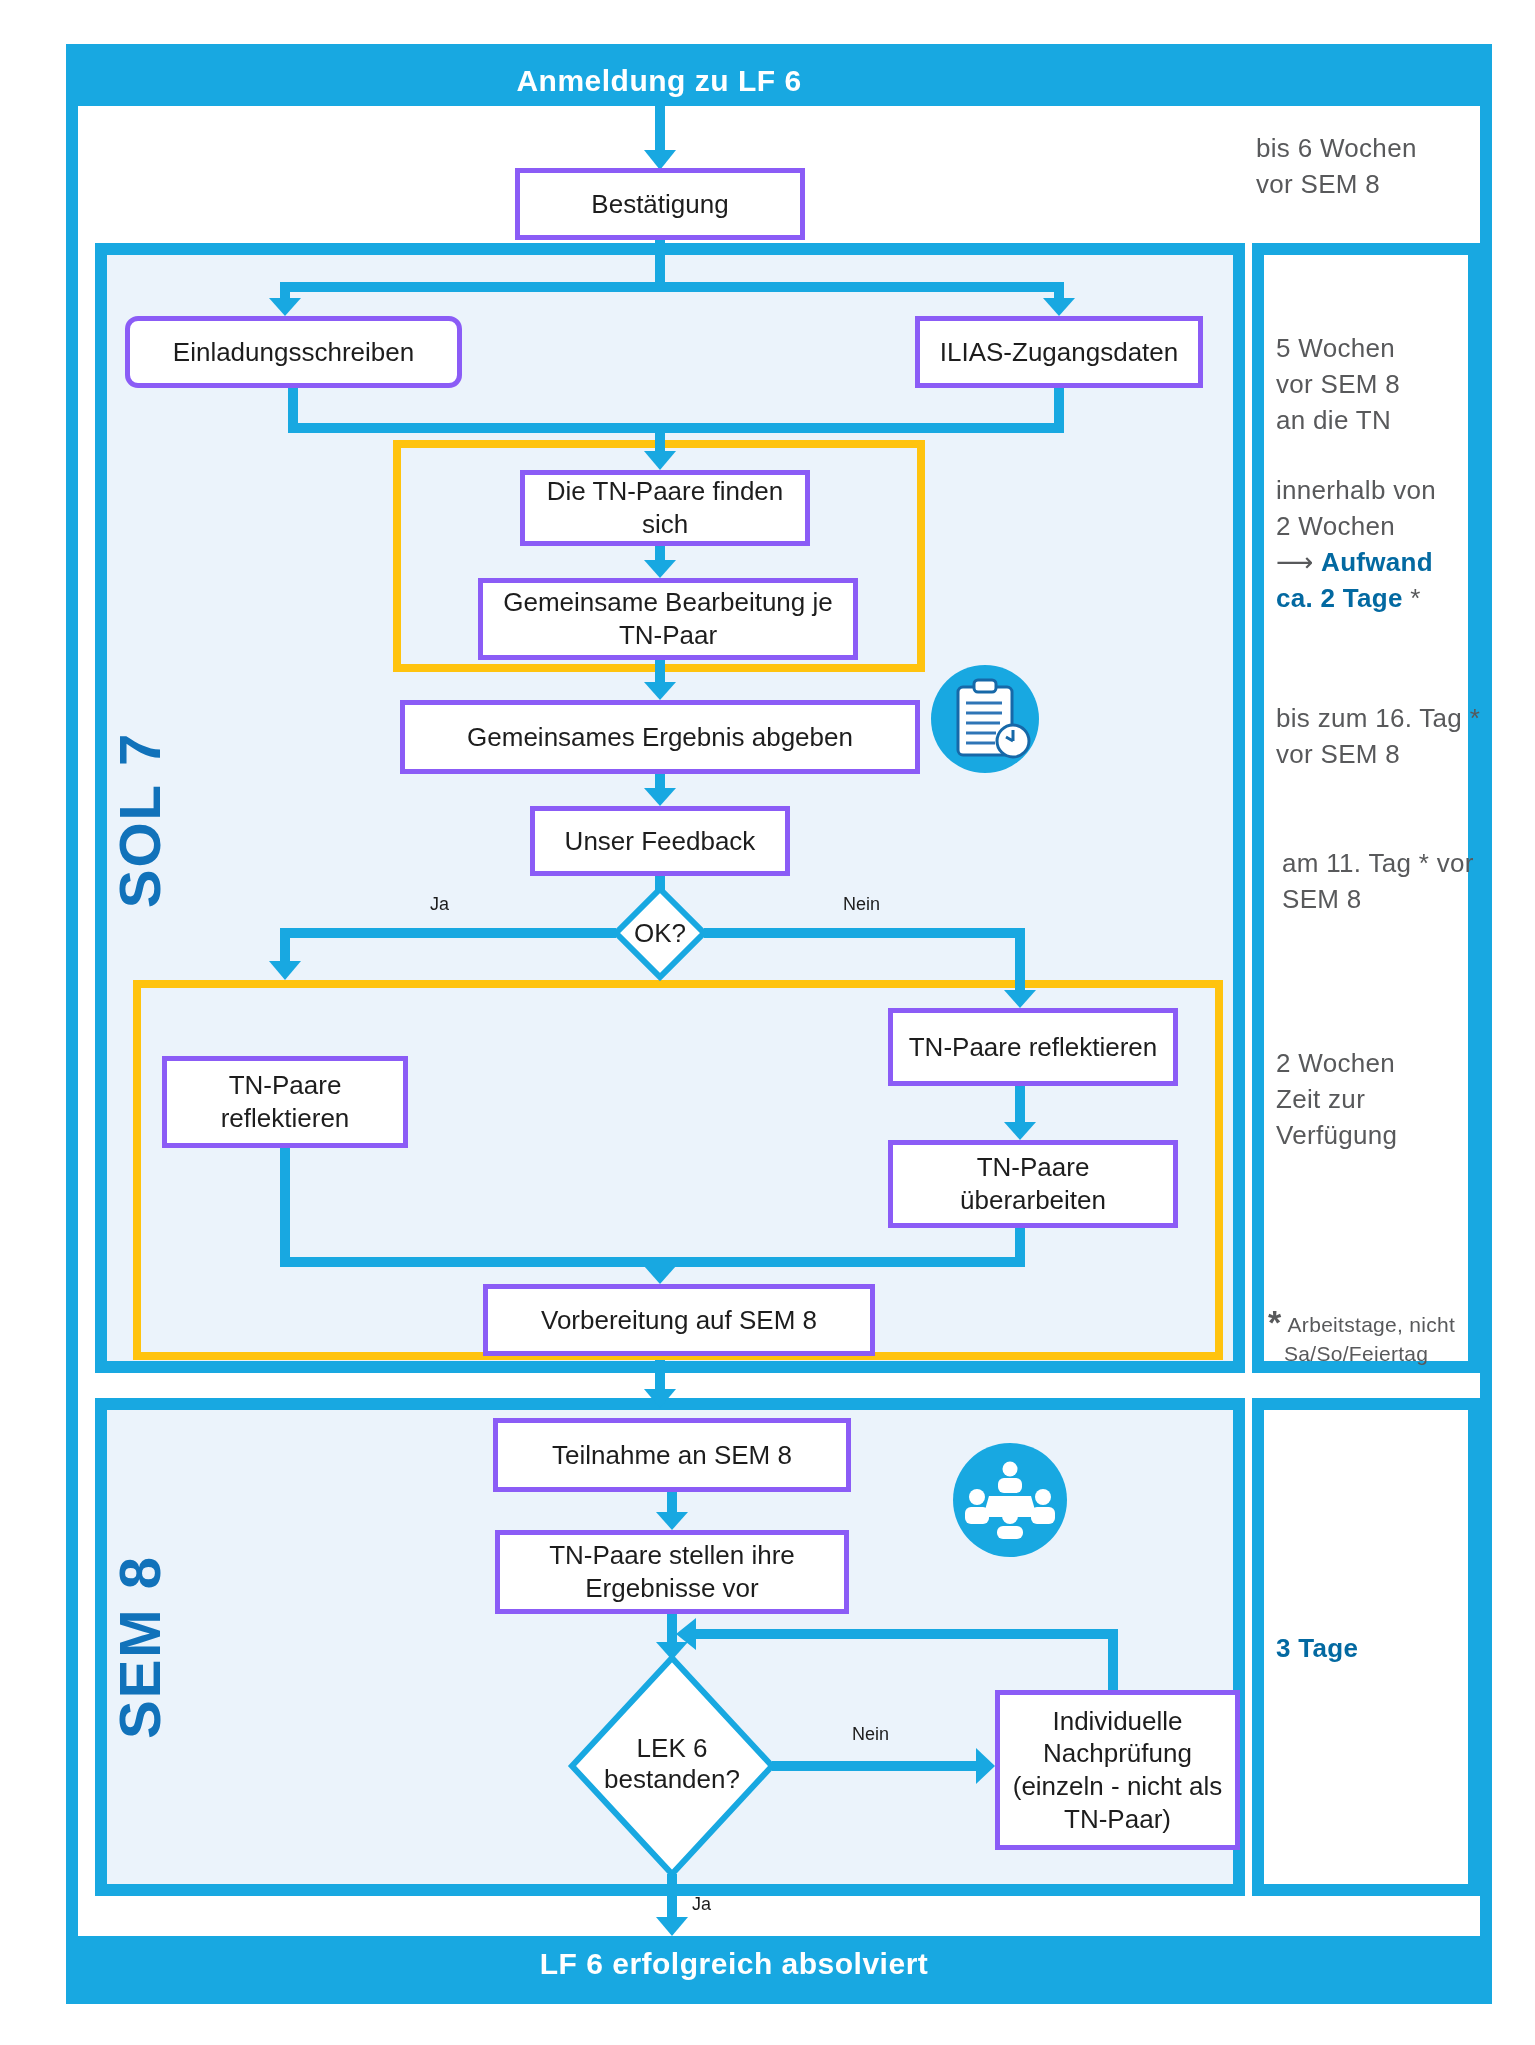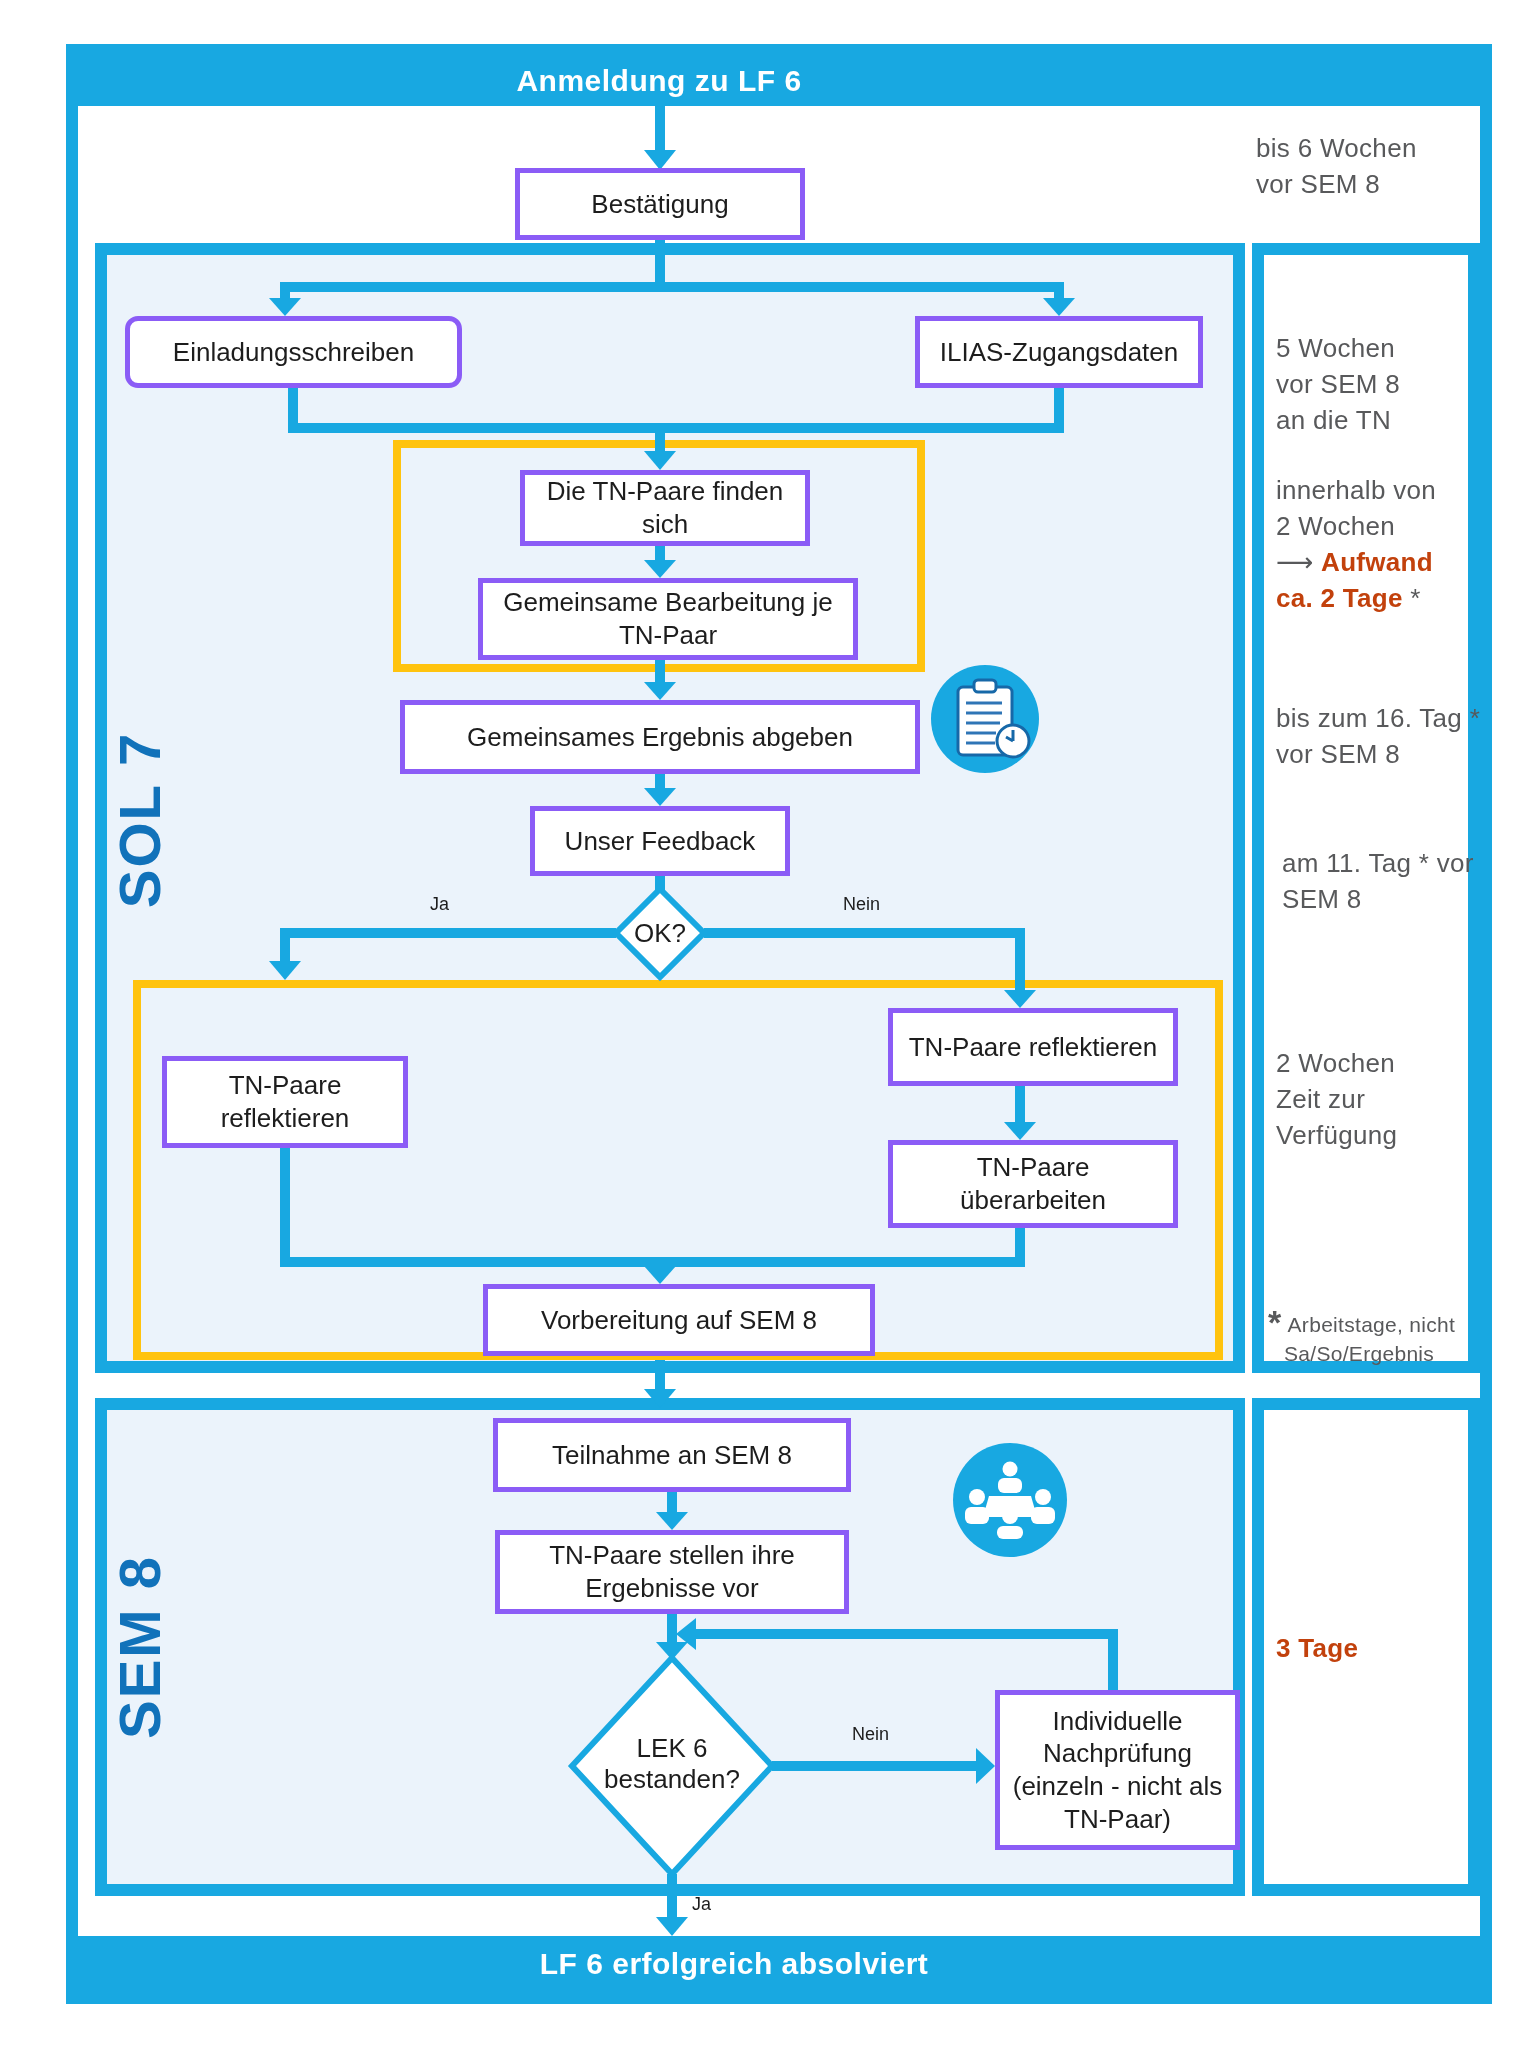--- a/index.html
+++ b/index.html
@@ -11,21 +11,21 @@
   .banner.top{left:78px;top:56px;width:1402px;height:50px;line-height:50px;font-size:30px;padding-right:240px;}
   .banner.bottom{left:78px;top:1936px;width:1402px;height:56px;line-height:56px;font-size:30px;padding-right:90px;}
   .section{border:12px solid #18A8E1;background:#EBF3FB;z-index:1;}
   .sidecol{border:12px solid #18A8E1;background:#ffffff;z-index:1;}
   .node{background:#fff;border:5px solid #8b5cf6;z-index:10;display:flex;align-items:center;justify-content:center;
         text-align:center;font-size:26px;line-height:1.26;color:#1d1d1d;padding:4px 10px;}
   .gold{border:8px solid #FFC30E;z-index:2;}
   .vlabel{position:absolute;transform:translate(-50%,-50%) rotate(-90deg);font-weight:700;font-size:58px;
           color:#1172BA;letter-spacing:2px;white-space:nowrap;z-index:4;}
   .note{position:absolute;font-size:26px;line-height:36px;color:#58595B;z-index:12;letter-spacing:.3px;}
-  .note b{color:#c2410c;}
+  .note b{color:#0369a1;}
   .edge-label{position:absolute;font-size:18px;color:#1d1d1d;z-index:12;}
   .dlabel{position:absolute;z-index:12;text-align:center;font-size:26px;line-height:1.2;color:#1d1d1d;}
   svg.overlay{position:absolute;left:0;top:0;z-index:5;pointer-events:none;}
   .fn-star{font-size:34px;font-weight:700;vertical-align:-2px;padding-right:6px;}
   .fn-line{font-size:21px;line-height:29px;}
   .fn-line2{padding-left:16px;}
 </style>
 </head>
 <body>
 
@@ -182,20 +182,20 @@
   </div>
 
   <div class="note" style="left:1276px;top:1045px;width:200px;">
     <div>2 Wochen</div>
     <div>Zeit zur</div>
     <div>Verfügung</div>
   </div>
 
   <div class="note" style="left:1268px;top:1308px;width:210px;">
     <div class="fn-line"><span class="fn-star">*</span><span>Arbeitstage, nicht</span></div>
-    <div class="fn-line fn-line2">Sa/So/Ergebnis</div>
+    <div class="fn-line fn-line2">Sa/So/Feiertag</div>
   </div>
 
   <div class="note" style="left:1276px;top:1630px;width:200px;">
     <b>3 Tage</b>
   </div>
 
 </div>
 
 </body></html>

